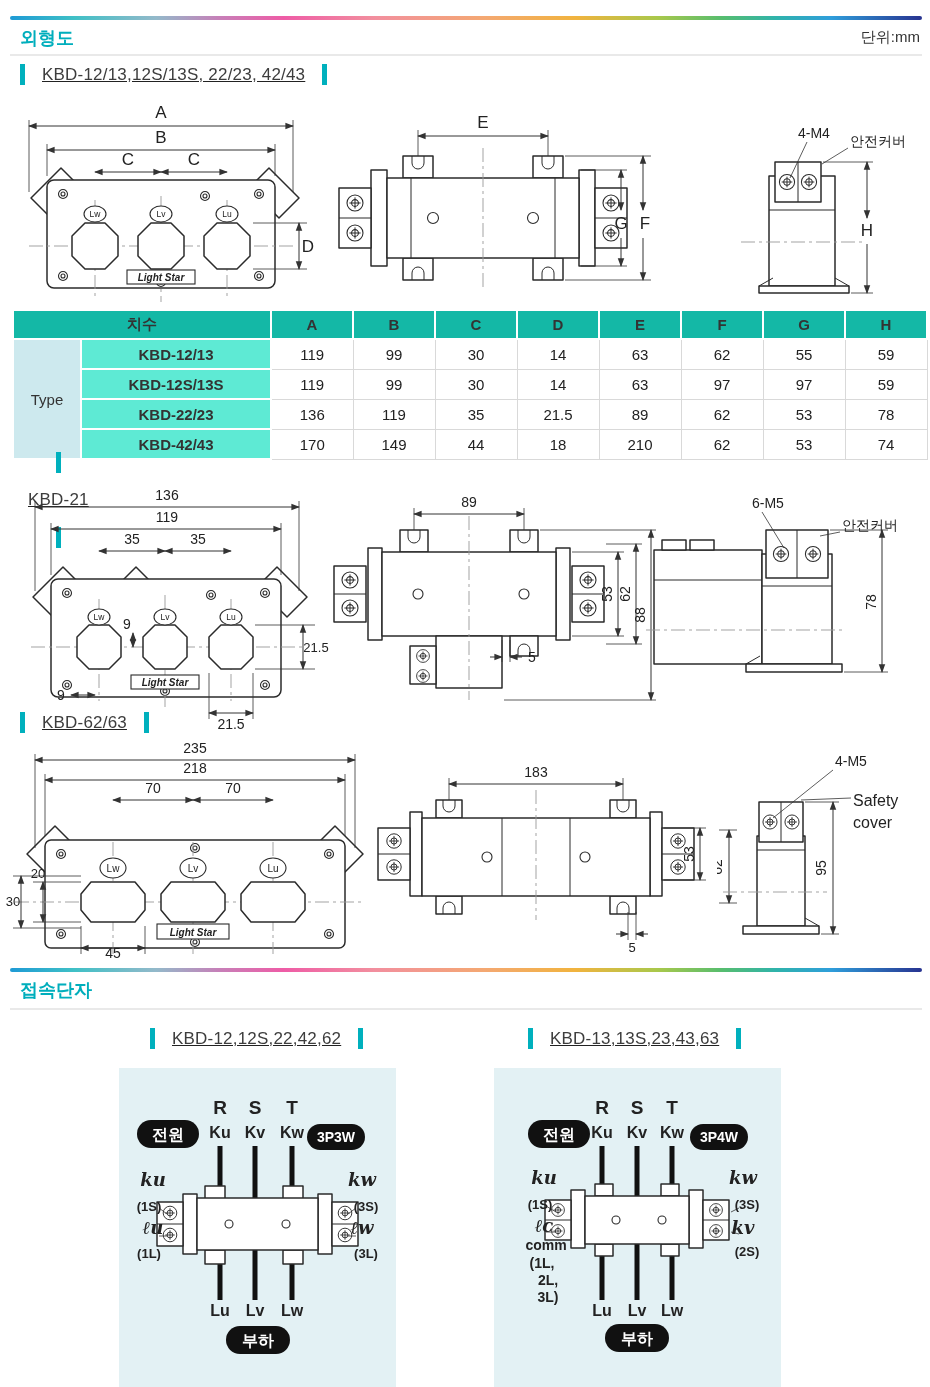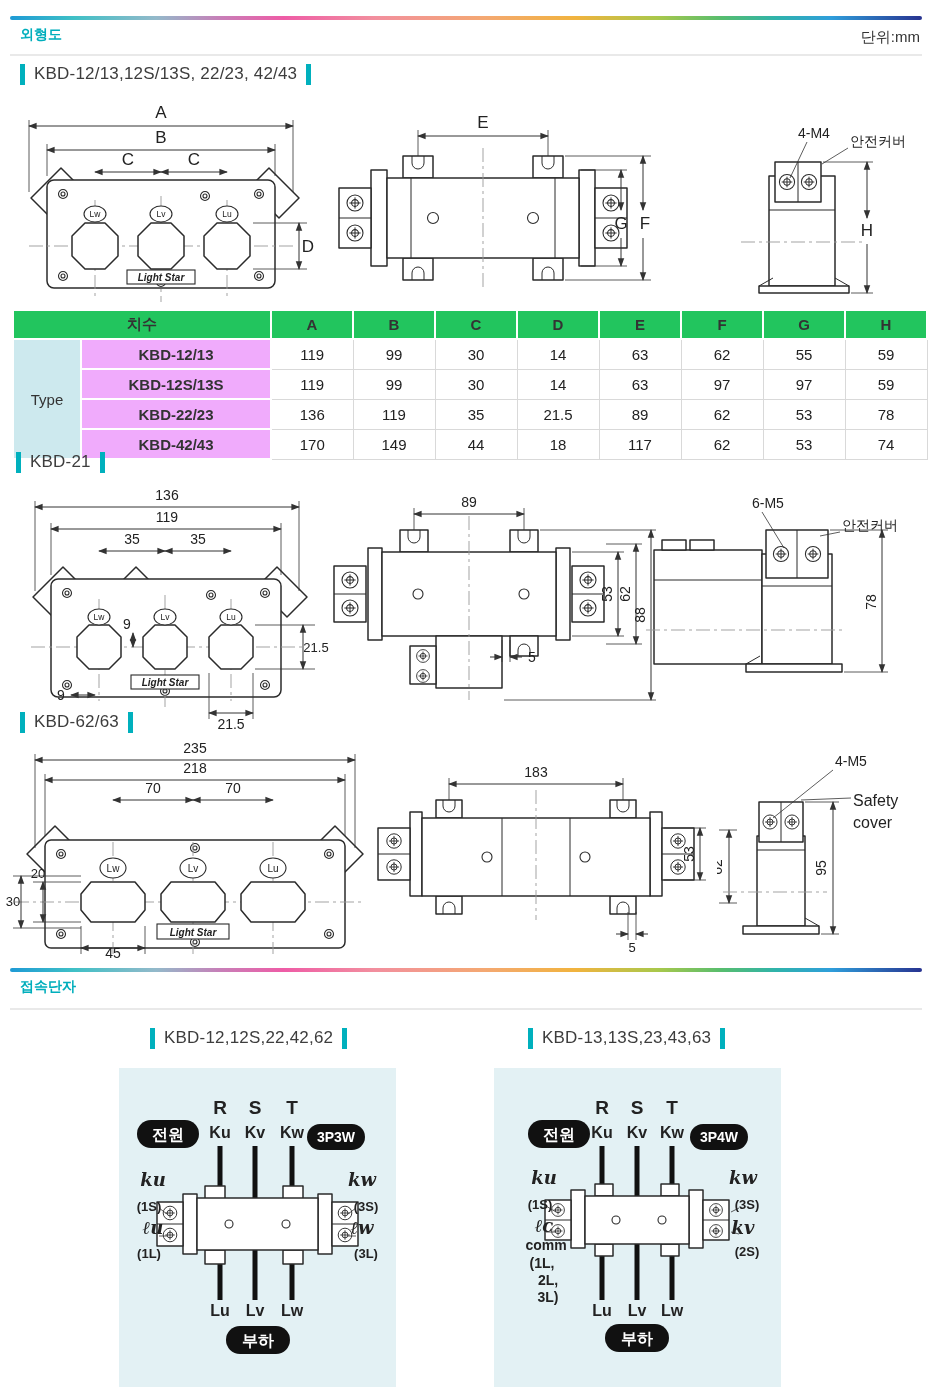--- a/index.html
+++ b/index.html
@@ -1,30 +1,30 @@
 <!DOCTYPE html>
 <html><head>
 <meta charset="utf-8">
 <style>
   html,body{margin:0;padding:0;background:#fff;}
   .page{position:relative;width:930px;height:1387px;background:#fff;overflow:hidden;
         font-family:"Liberation Sans",sans-serif;color:#222;}
   .abs{position:absolute;}
   .rainbow{height:4px;border-radius:2px;
     background:linear-gradient(90deg,#1e9ad5 0%,#3fc0c6 7%,#93b9ca 16%,#c77fb8 23%,#ee5ca6 30%,#f28f9e 40%,#f4a872 52%,#f1b33e 62%,#a9c84b 71%,#57bd6e 78%,#2fb3ab 84%,#2f9edb 90%,#283390 100%);}
-  .main-title{font-size:14px;font-weight:bold;color:#00aebc;}
+  .main-title{font-size:18px;font-weight:bold;color:#00aebc;}
   .unit{font-size:15px;color:#333;}
   .hrule{border-top:2px solid #e9e9e9;}
-  .subhead{display:flex;gap:9px;}
+  .subhead{display:flex;align-items:center;gap:17px;text-decoration:underline;}
   .tealbar{width:5px;height:21px;background:#00b0bd;}
   .subhead-text{font-size:17px;color:#3d3d3d;letter-spacing:.2px;}
   table{border-collapse:collapse;table-layout:fixed;width:916px;font-size:15px;}
   td,th{padding:0;vertical-align:middle;}
-  .hc{background:#22c55e;border:2px solid #fff;font-weight:bold;color:#333;height:27px;text-align:center;}
-  .mc{background:#f0abfc;border:2px solid #fff;font-weight:bold;color:#333;height:28px;text-align:center;}
+  .hc{background:#14b8a6;border:2px solid #fff;font-weight:bold;color:#333;height:27px;text-align:center;}
+  .mc{background:#5eead4;border:2px solid #fff;font-weight:bold;color:#333;height:28px;text-align:center;}
   .tc{background:#cde9ee;border:2px solid #fff;color:#333;text-align:center;font-weight:normal;}
   .vc{background:#fff;border:1px solid #d9d9d9;color:#222;text-align:center;font-weight:normal;}
   .panel{background:#e3f1f4;}
   
   svg text{font-family:"Liberation Sans",sans-serif;fill:#222;}
   .ol{fill:#fff;stroke:#2b2b2b;stroke-width:1.5;stroke-linejoin:round;}
   .ol2{fill:none;stroke:#2b2b2b;stroke-width:1;}
   .scr{fill:#fff;stroke:#2b2b2b;stroke-width:1.1;}
   .el{stroke:#333;stroke-width:.8;fill:none;}
   .dl{stroke:#333;stroke-width:1;fill:none;marker-start:url(#ar);marker-end:url(#ar);}
@@ -258,29 +258,29 @@
       <td class="vc">62</td>
       <td class="vc">53</td>
       <td class="vc">78</td>
     </tr>
     <tr>
       <td class="mc">KBD-42/43</td>
       <td class="vc">170</td>
       <td class="vc">149</td>
       <td class="vc">44</td>
       <td class="vc">18</td>
-      <td class="vc">117</td>
+      <td class="vc">210</td>
       <td class="vc">62</td>
       <td class="vc">53</td>
       <td class="vc">74</td>
     </tr>
   </tbody>
     </table>
 
-  <div class="abs subhead" style="left:16px;top:452px;">
+  <div class="abs subhead" style="left:28px;top:452px;flex-direction:column;">
     <span class="tealbar"></span>
     <span class="subhead-text">KBD-21</span>
     <span class="tealbar"></span>
   </div>
 
   <svg class="abs" style="left:15px;top:487px" width="315" height="244" viewBox="0 0 315 244">
     <g>
       <polygon class="ol" points="18,110 48,80 68,100 38,130"></polygon>
       <polygon class="ol" points="96,105 121,80 141,100 116,125"></polygon>
       <polygon class="ol" points="292,110 262,80 242,100 272,130"></polygon>

